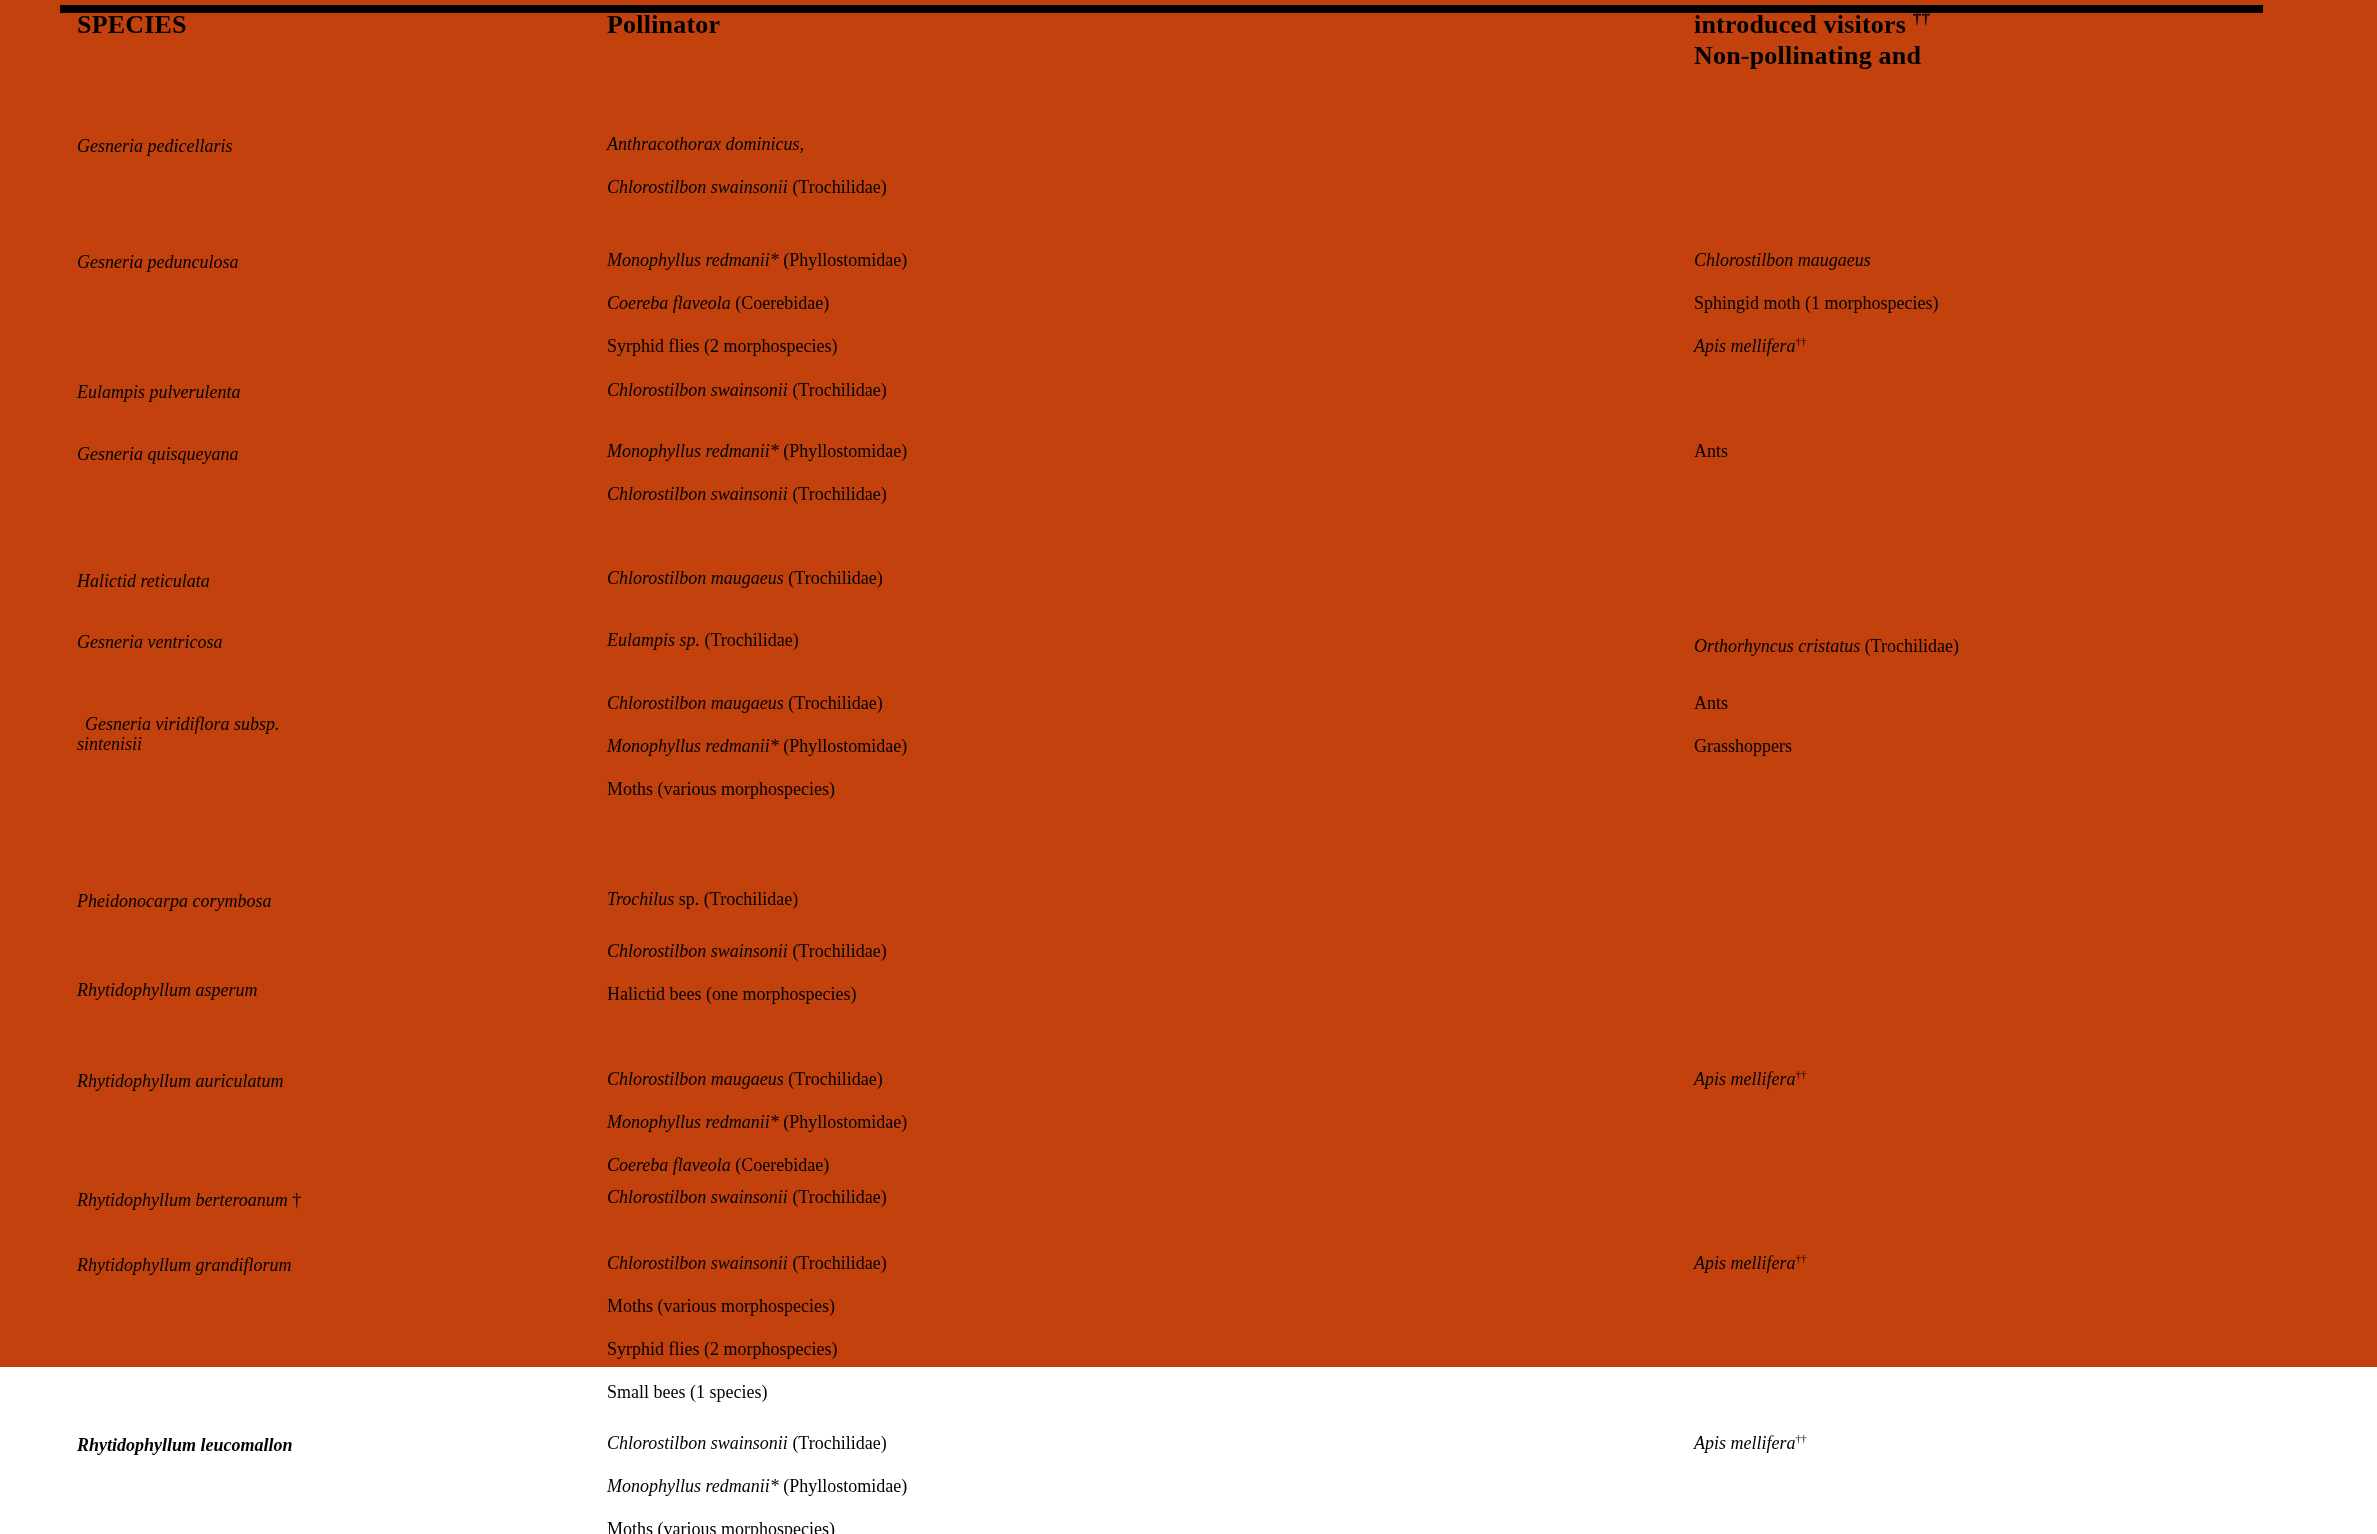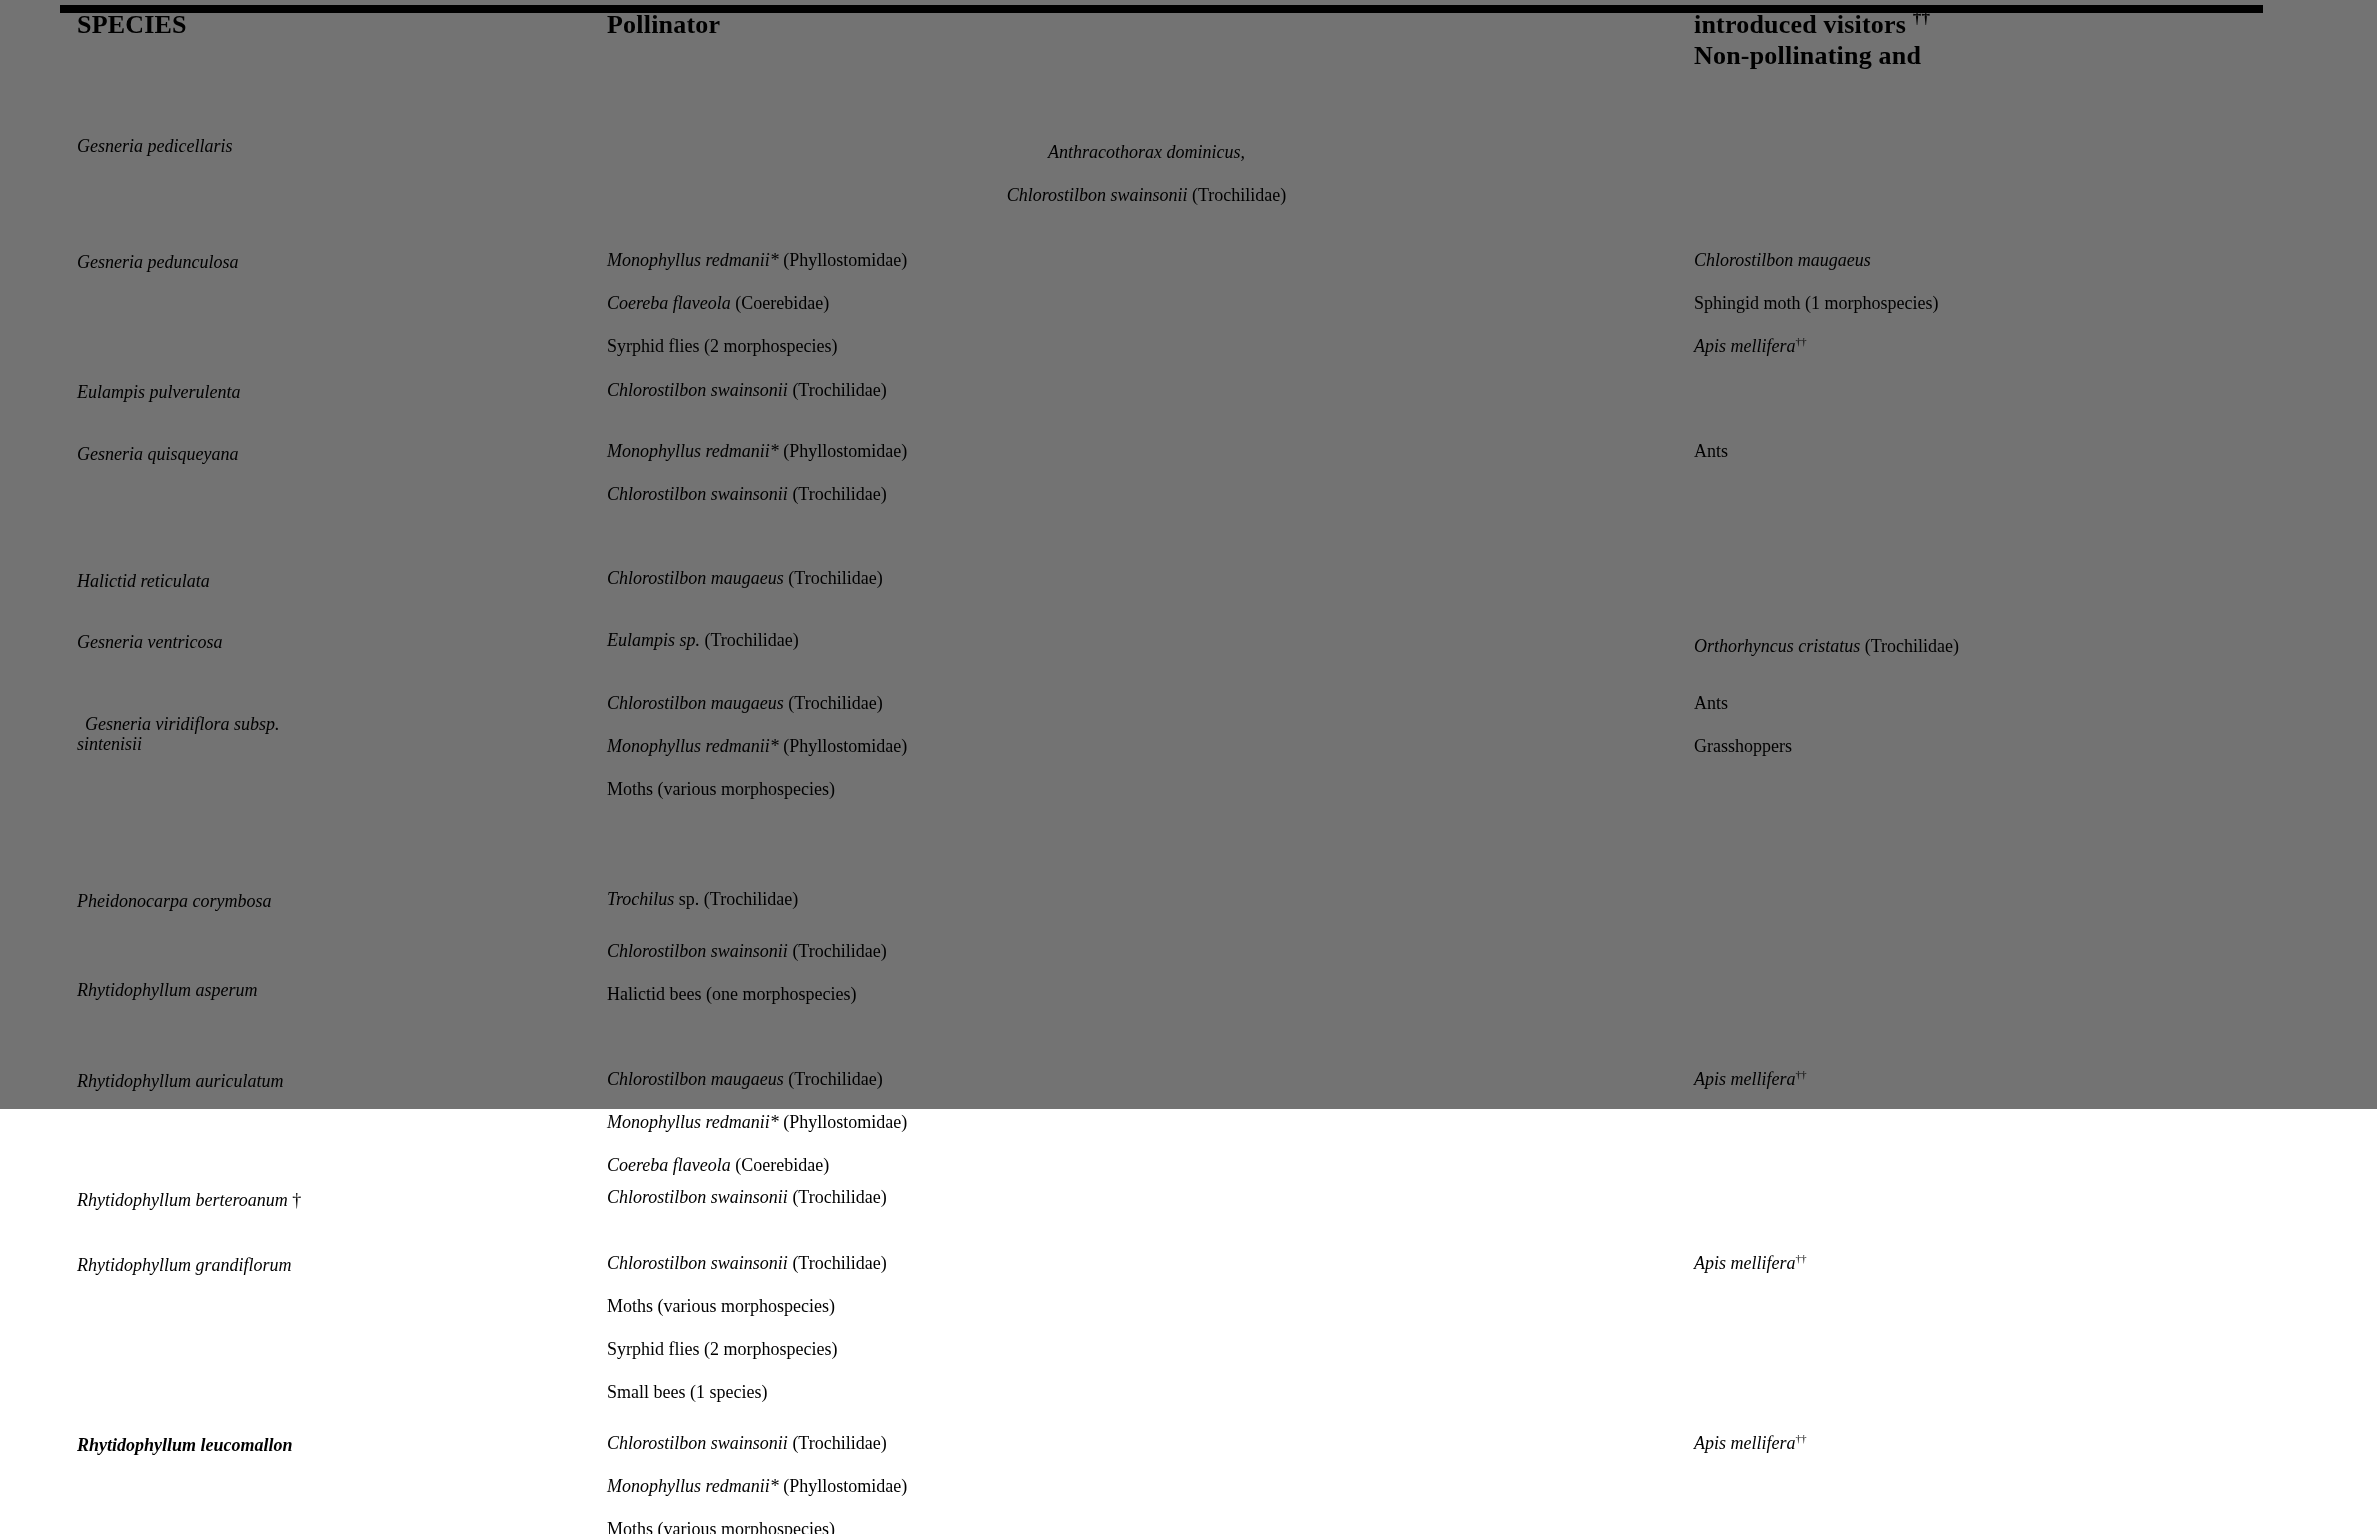--- a/index.html
+++ b/index.html
@@ -12,22 +12,22 @@
     width: 2377px;
     height: 1535px;
     overflow: hidden;
     font-family: "Liberation Serif", "DejaVu Serif", serif;
     color: #000000;
   }
 
   #page {
     position: relative;
     width: 2377px;
-    height: 1109px;
-    background: #737373;
+    height: 1367px;
+    background: #c2410c;
   }
 
   .top-rule {
     position: absolute;
     left: 60px;
     top: 5.3px;
     width: 2203px;
     height: 8px;
     background: #000000;
   }
@@ -95,21 +95,21 @@
       <div class="col-species cell" style="top: 703px; margin-left: 8px;"><span class="it">Gesneria viridiflora subsp.</span></div>
       <div class="col-species cell it" style="top: 723px;">sintenisii</div>
       <div class="col-species cell" style="top: 880px;"><span class="it">Pheidonocarpa corymbosa</span></div>
       <div class="col-species cell" style="top: 969px;"><span class="it">Rhytidophyllum asperum</span></div>
       <div class="col-species cell" style="top: 1060px;"><span class="it">Rhytidophyllum auriculatum</span></div>
       <div class="col-species cell" style="top: 1179px;"><span class="it">Rhytidophyllum berteroanum </span><span class="rm">†</span></div>
       <div class="col-species cell" style="top: 1244px;"><span class="it">Rhytidophyllum grandiflorum</span></div>
       <div class="col-species cell" style="top: 1424px; font-weight: bold;"><span class="it">Rhytidophyllum leucomallon</span></div>
     </div>
   <div id="body-poll">
-      <div class="col-poll cell" style="top: 131px; text-align: center;">
+      <div class="col-poll cell" style="top: 123px;">
         <span class="row-line"><span class="it">Anthracothorax dominicus,</span></span>
         <span class="row-line"><span class="it">Chlorostilbon swainsonii</span><span class="rm">  (Trochilidae)</span></span>
       </div>
       <div class="col-poll cell" style="top: 239px;">
         <span class="row-line"><span class="it">Monophyllus redmanii*</span><span class="rm">  (Phyllostomidae)</span></span>
         <span class="row-line"><span class="it">Coereba flaveola</span><span class="rm"> (Coerebidae)</span></span>
         <span class="row-line"><span class="rm">Syrphid flies (2 morphospecies)</span></span>
       </div>
       <div class="col-poll cell" style="top: 369px;">
         <span class="row-line"><span class="it">Chlorostilbon swainsonii</span><span class="rm"> (Trochilidae)</span></span>

